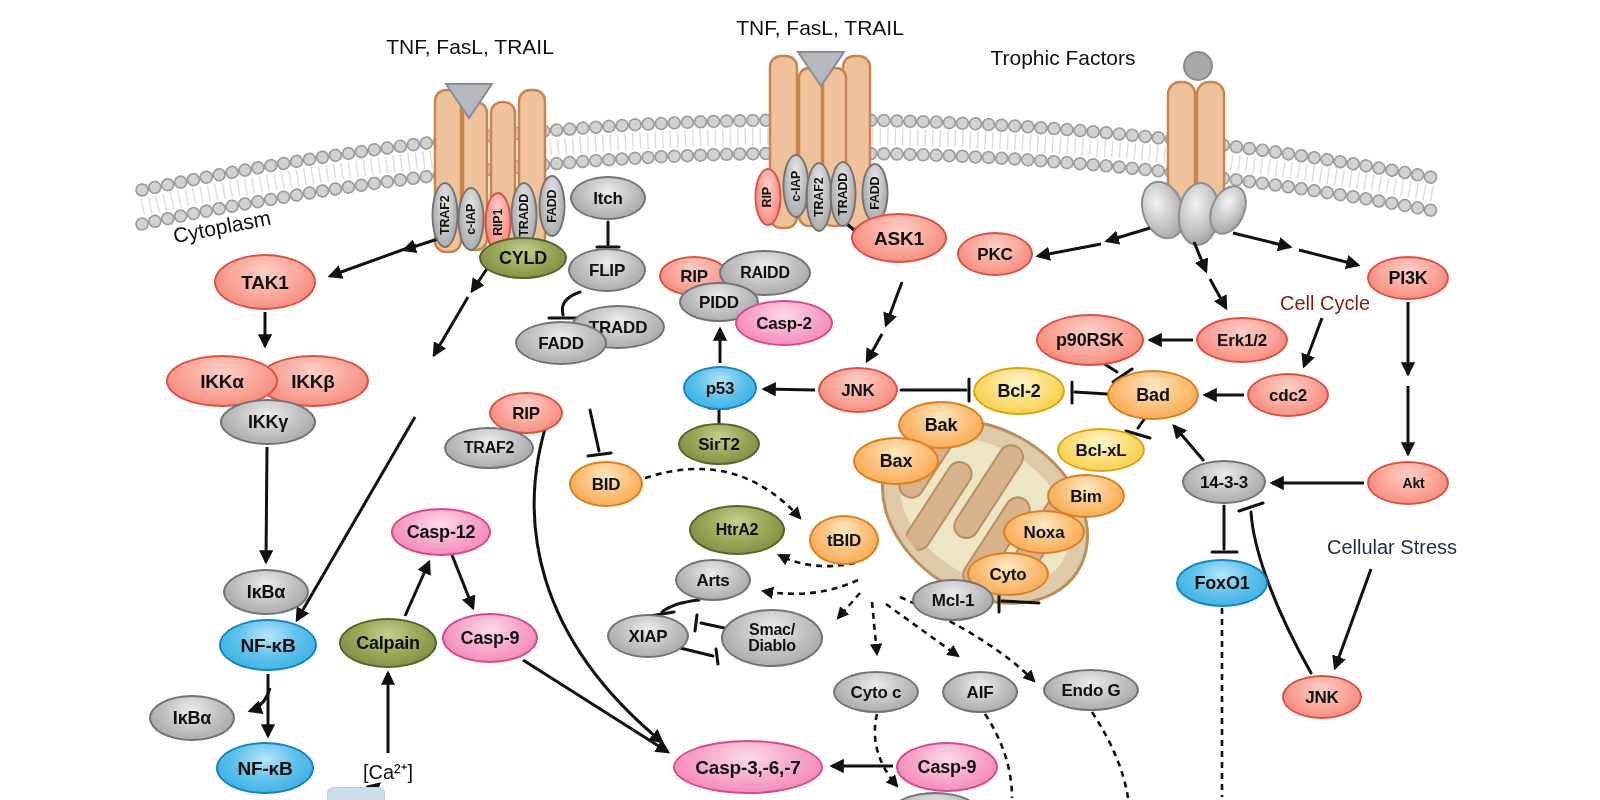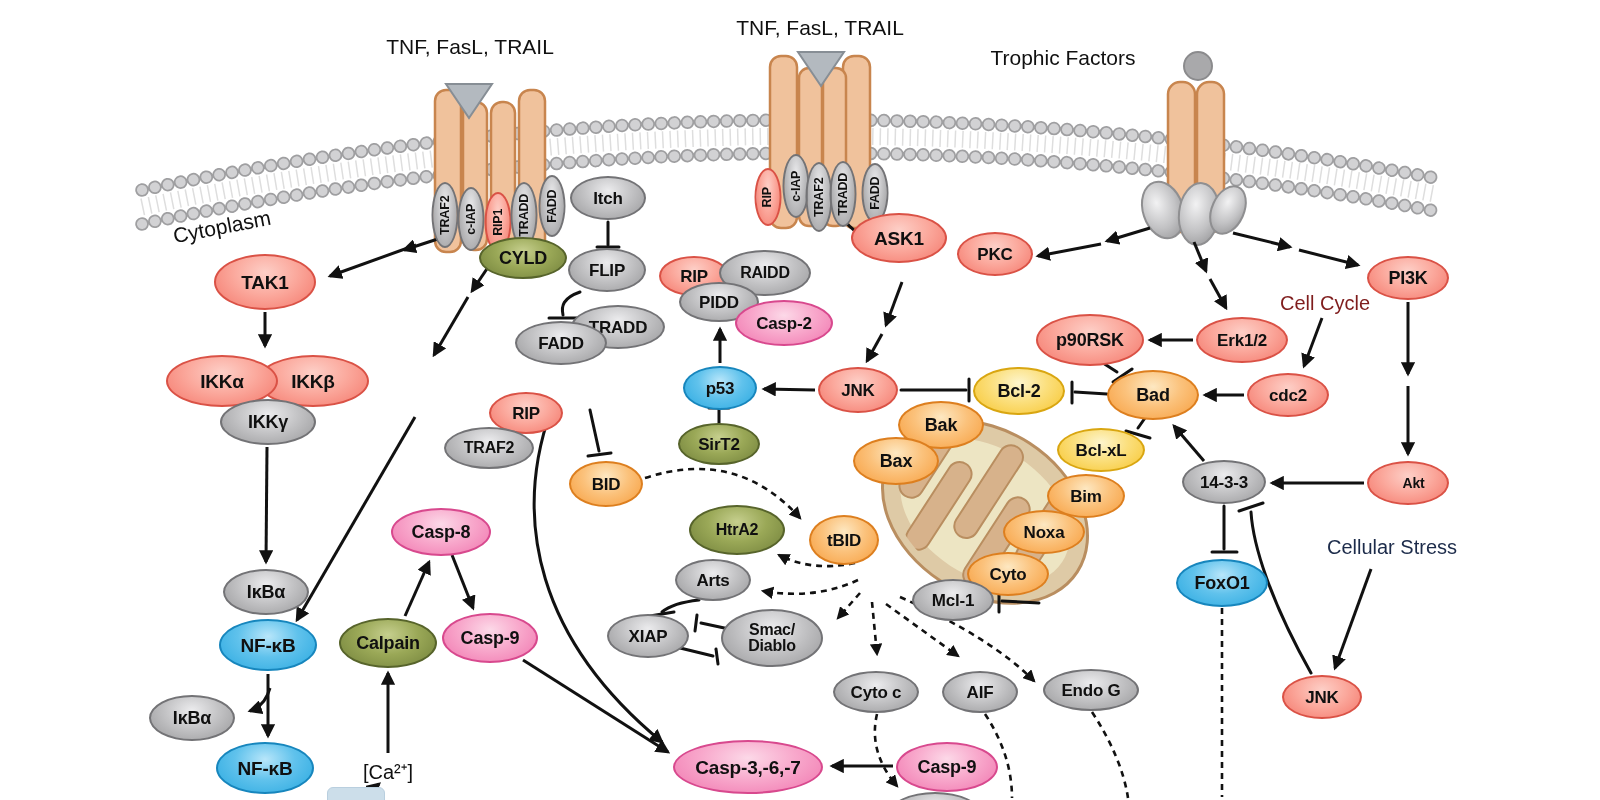--- a/index.html
+++ b/index.html
@@ -328,21 +328,21 @@
       <div class="node pink" style="left: 947px; top: 767px; width: 102px; height: 50px;">
         <span class="lbl" style="font-size: 18px;">Casp-9</span>
       </div>
       <div class="node pink" style="left: 748px; top: 767px; width: 150px; height: 54px;">
         <span class="lbl" style="font-size: 19px;">Casp-3,-6,-7</span>
       </div>
       <div class="node gray" style="left: 935px; top: 814px; width: 92px; height: 44px;">
         <span class="lbl"></span>
       </div>
       <div class="node pink" style="left: 441px; top: 532px; width: 100px; height: 48px;">
-        <span class="lbl" style="font-size: 18px;">Casp-8</span>
+        <span class="lbl" style="font-size: 18px;">Casp-12</span>
       </div>
       <div class="node olive" style="left: 388px; top: 643px; width: 98px; height: 50px;">
         <span class="lbl" style="font-size: 18px;">Calpain</span>
       </div>
       <div class="node pink" style="left: 490px; top: 638px; width: 96px; height: 50px;">
         <span class="lbl" style="font-size: 18px;">Casp-9</span>
       </div>
       <div class="node gray" style="left: 266px; top: 592px; width: 86px; height: 46px;">
         <span class="lbl" style="font-size: 18px;">IκBα</span>
       </div>

